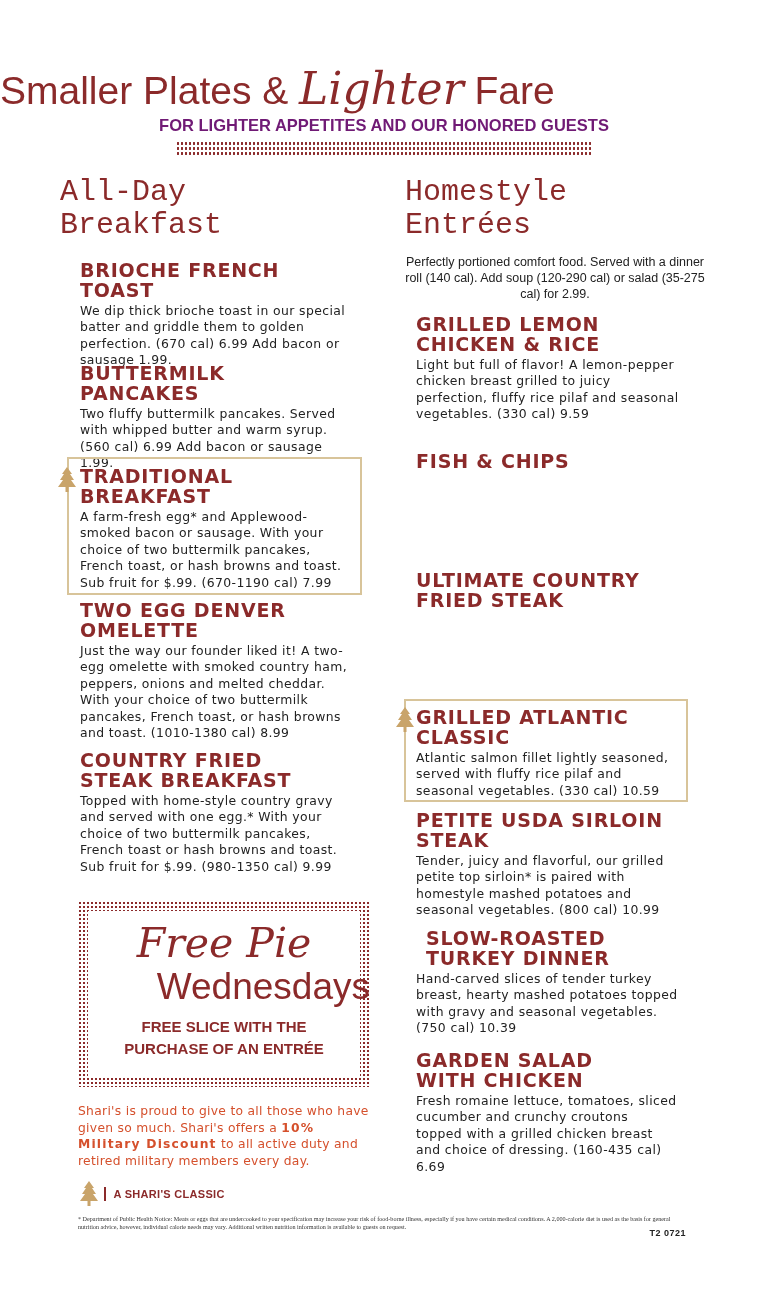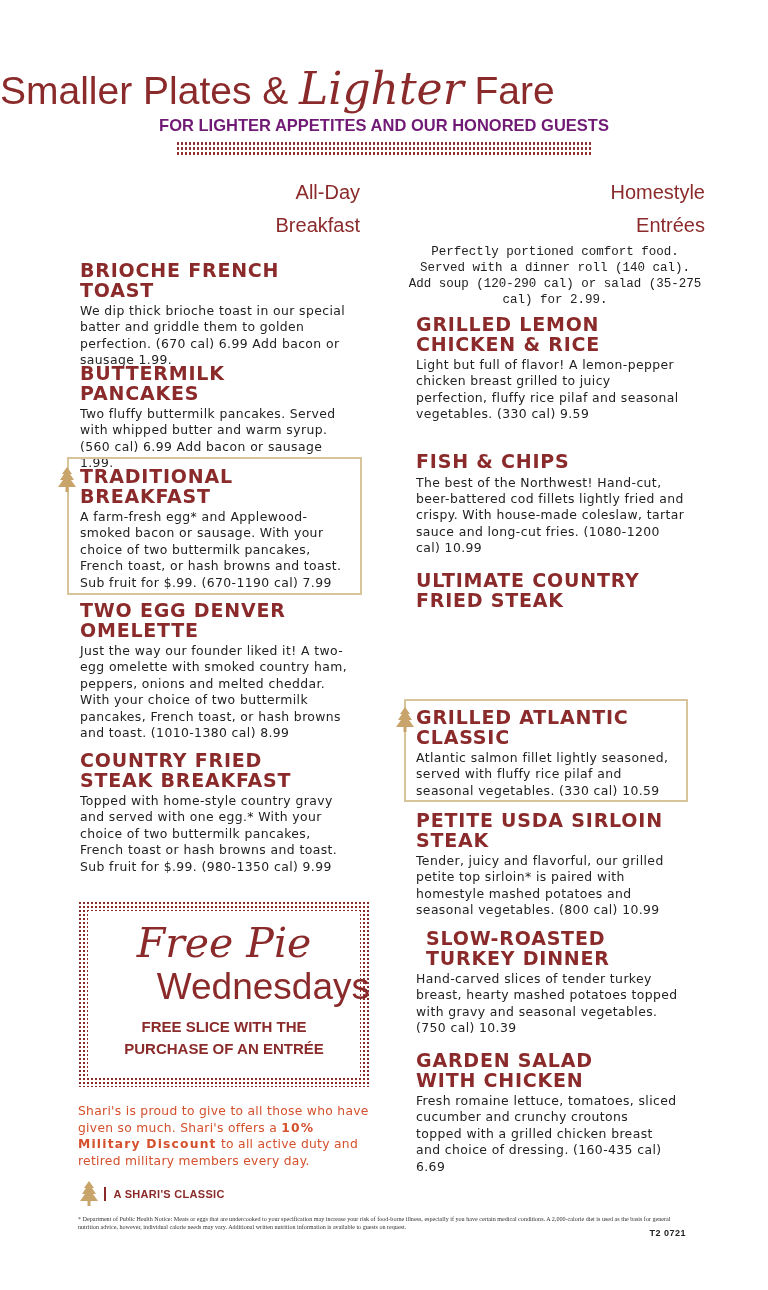--- a/index.html
+++ b/index.html
@@ -5,22 +5,22 @@
     html, body { margin: 0; padding: 0; background: #ffffff; }
     body { width: 768px; height: 1290px; position: relative; overflow: hidden; font-family: "DejaVu Sans", sans-serif; color: #2b2b2b; }
 
     .title { position: absolute; left: 0; width: 768px; top: 66px; text-align: left; font-family: "Liberation Sans", sans-serif; font-size: 39px; color: #8b2a2a; letter-spacing: 0px; line-height: 46px; }
     .title .script { font-family: "DejaVu Serif", serif; font-style: italic; font-size: 44px; }
     .subtitle { position: absolute; left: 0; width: 768px; top: 116px; text-align: center; font-family: "Liberation Sans", sans-serif; font-weight: bold; font-size: 16.5px; color: #701a75; }
     .dots-band { position: absolute; left: 176px; top: 141px; width: 416px; height: 15px;
       background-image: radial-gradient(circle, #8b2a2a 1.1px, transparent 1.4px);
       background-size: 4px 5px; }
 
-    .col-head { position: absolute; text-align: right; font-family: Liberation Sans, sans-serif; font-size: 20px; line-height: 33px; color: #8b2a2a; }
-    .intro { position: absolute; left: 405px; width: 300px; top: 244px; text-align: center; font-family: Liberation Mono, monospace; font-size: 12.5px; line-height: 16px; color: #222; }
+    .col-head { position: absolute; text-align: left; font-family: Liberation Mono, monospace; font-size: 30px; line-height: 33px; color: #8b2a2a; }
+    .intro { position: absolute; left: 405px; width: 300px; top: 254px; text-align: center; font-family: Liberation Sans, sans-serif; font-size: 12.5px; line-height: 16px; color: #222; }
 
     .item { position: absolute; }
     .item h3 { margin: 0; font-family: "DejaVu Sans", sans-serif; font-weight: bold; font-size: 19px; letter-spacing: 0.8px; color: #8b2a2a; line-height: 19.5px; }
     .item p { margin: 3px 0 0 0; font-family: "DejaVu Sans", sans-serif; font-size: 12.4px; line-height: 16.4px; color: #222; letter-spacing: 0.4px; }
 
     .box { position: absolute; border: 2.5px solid #d8c49a; }
     .tree { position: absolute; width: 18px; height: 26px; }
 
     .pie-box { position: absolute; left: 78px; top: 901px; width: 292px; height: 186px; }
     .pie-dots-outer { position: absolute; inset: 0;
@@ -111,21 +111,20 @@
   <span class="lbl">A SHARI'S CLASSIC</span>
 </div>
 
 <div class="item" style="left:416px; top:315px; width:270px;">
   <h3 style="width:240px;">GRILLED LEMON CHICKEN &amp; RICE</h3>
   <p>Light but full of flavor! A lemon-pepper chicken breast grilled to juicy perfection, fluffy rice pilaf and seasonal vegetables. (330 cal)  9.59</p>
 </div>
 
 <div class="item" style="left:416px; top:452px; width:272px;">
   <h3>FISH &amp; CHIPS</h3>
-  <p>The best of the Northwest! Hand-cut, beer-battered cod fillets lightly fried and crispy. With house-made coleslaw, tartar sauce and long-cut fries. (1080-1200 cal)  10.99</p>
 </div>
 
 <div class="item" style="left:416px; top:571px; width:275px;">
   <h3 style="width:250px;">ULTIMATE COUNTRY FRIED STEAK</h3>
 </div>
 
 <div class="box" style="left:404px; top:699px; width:280px; height:99px;"></div>
 <svg class="tree" style="left:396px; top:707px;" viewBox="0 0 18 26">
   <polygon points="9,0 14,7 12,7 16,13 13,13 18,20 0,20 5,13 2,13 6,7 4,7" fill="#c9a46a"></polygon>
   <rect x="7.5" y="20" width="3" height="5" fill="#c9a46a"></rect>

